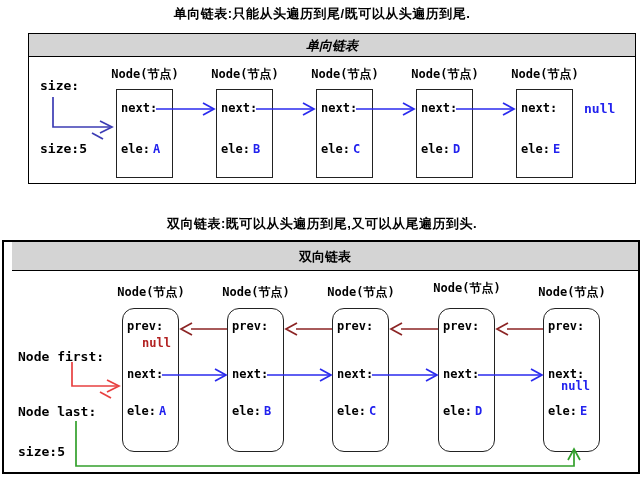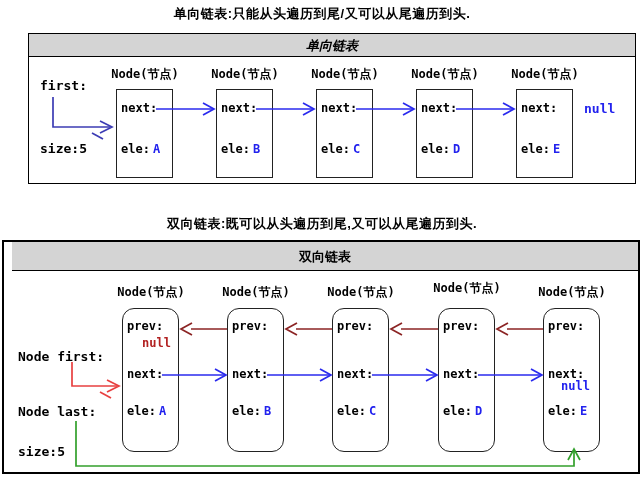--- a/index.html
+++ b/index.html
@@ -49,27 +49,27 @@
     position:absolute;right:4px;top:459px;font-size:11px;color:#98b698;
     font-family:"Liberation Sans",sans-serif;
     margin-top:24px;
   }
 </style>
 </head>
 <body>
 
 <div class="page">
 
-  <div class="caption" style="top:5px">单向链表:只能从头遍历到尾/又可以从尾遍历到头.</div>
+  <div class="caption" style="top:5px">单向链表:只能从头遍历到尾/既可以从头遍历到尾.</div>
 
   <div class="panel panel1">
     <div class="panel-header">单向链表</div>
   </div>
 
-  <div class="side-label mono" style="left:40px;top:78px">first:</div>
+  <div class="side-label mono" style="left:40px;top:78px">size:</div>
   <div class="side-label mono" style="left:40px;top:141px">size:5</div>
 
   <div class="ntitle" style="left:99px;top:66px">Node(节点)</div>
   <div class="ntitle" style="left:199px;top:66px">Node(节点)</div>
   <div class="ntitle" style="left:299px;top:66px">Node(节点)</div>
   <div class="ntitle" style="left:399px;top:66px">Node(节点)</div>
   <div class="ntitle" style="left:499px;top:66px">Node(节点)</div>
 
   <div class="snode" style="left:116px">
     <div class="nrow next-row mono">next:</div>

